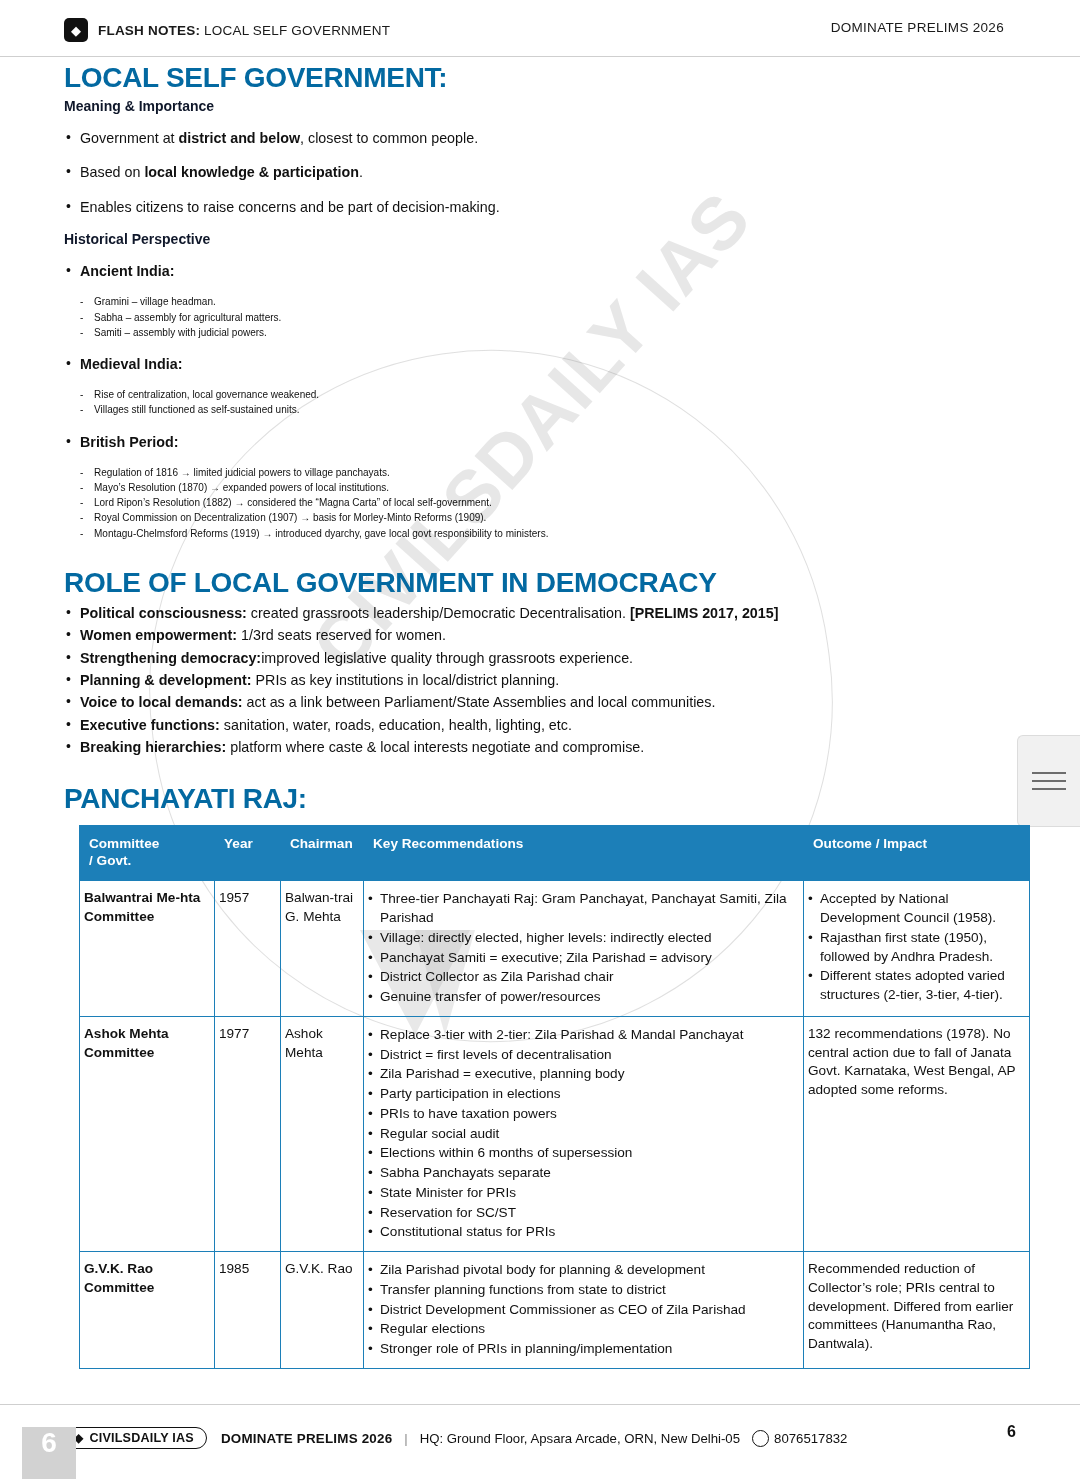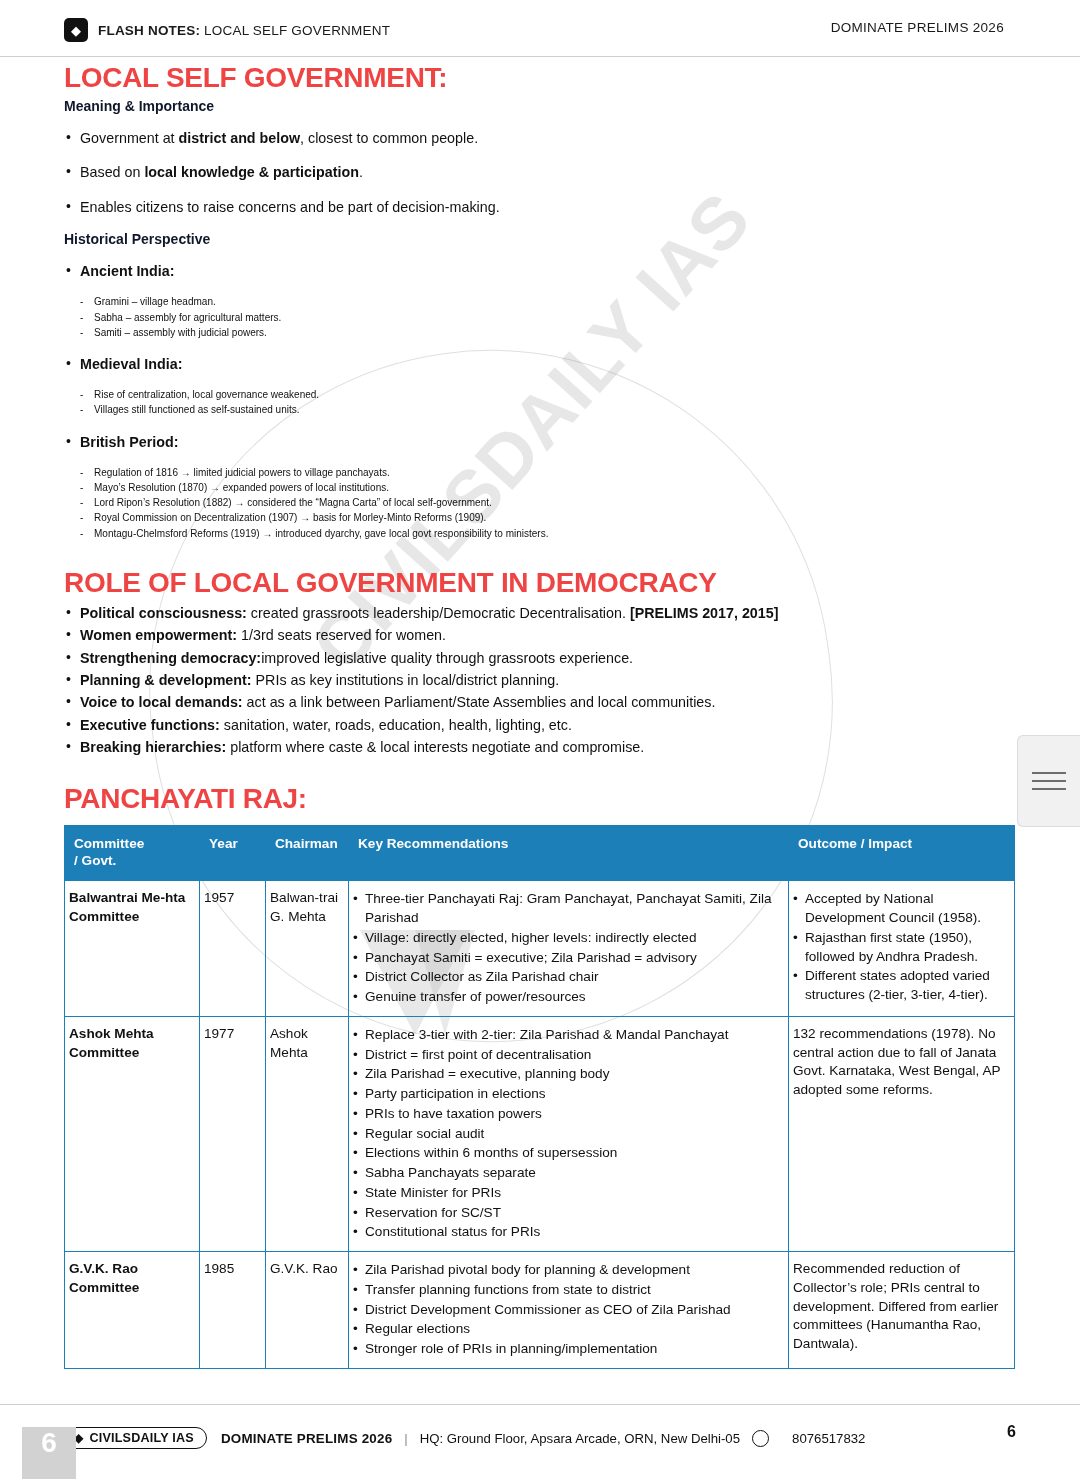--- a/index.html
+++ b/index.html
@@ -31,21 +31,21 @@
     color:#fff; font-size:13px; line-height:1;
   }
   .hdr-bold { font-weight:bold; }
   .header-right {
     position:absolute; right:76px; top:20px;
     font-size:13.5px; color:#1a1a1a; letter-spacing:0.3px;
   }
   
   .content { position:absolute; left:64px; top:62px; width:950px; }
   h1.sect {
-    color:#ef4444; font-size:28px; font-weight:bold; letter-spacing:-0.3px;
+    color:#0369a1; font-size:28px; font-weight:bold; letter-spacing:-0.3px;
     margin:0 0 4px 0; line-height:1.15;
   }
   h1.sect.mt { margin-top:26px; }
   .sub-head { font-size:14px; font-weight:bold; color:#0f172a; margin:4px 0 2px 0; }
   ul { margin:0; padding:0; list-style:none; }
   li.b1 {
     position:relative; padding-left:16px; font-size:14.3px; color:#111;
     line-height:1.42; margin:14px 0;
   }
   li.b1:before {
@@ -57,20 +57,21 @@
   }
   li.b2:before {
     content:"-"; position:absolute; left:16px; top:0;
   }
   b { font-weight:bold; }
   .role li.b1 { margin:2px 0; }
   
   table.pr {
     border-collapse:collapse; width:950px; margin-top:10px;
     table-layout:fixed;
+    margin-left:15px;
   }
   table.pr th {
     background:#1c7fb8; color:#fff; font-size:13.6px; font-weight:bold;
     text-align:left; vertical-align:top;
     padding:10px 9px; border:1px solid #1c7fb8; line-height:1.25;
   }
   table.pr td {
     border:1px solid #1c7fb8; vertical-align:top;
     padding:8px 4px; font-size:13.6px; color:#111; line-height:1.38;
   }
@@ -136,21 +137,21 @@
   }
   .fpill {
     display:flex; align-items:center; gap:6px;
     border:1px solid #111; border-radius:14px; padding:3px 12px 3px 9px;
     font-weight:bold; font-size:12.6px; letter-spacing:0.2px;
   }
   .fpill .tri { font-size:12px; }
   .fdom { font-weight:bold; margin-left:14px; letter-spacing:0.2px; font-size:13.4px; }
   .fsep { margin:0 12px; color:#8d8d8d; }
   .faddr { font-size:13.2px; }
-  .fwa { display:flex; align-items:center; gap:23px; margin-left:12px; font-size:13.2px; }
+  .fwa { display:flex; align-items:center; gap:5px; margin-left:12px; font-size:13.2px; }
   .wa-ic {
     width:15px; height:15px; border:1.4px solid #111; border-radius:50%;
     display:inline-block;
   }
   .fpage {
     position:absolute; right:64px; top:18px; font-size:16px; font-weight:bold; color:#111;
   }
   .corner {
     position:absolute; left:22px; bottom:0; width:54px; height:52px;
     background:#d2d2d2;
@@ -269,21 +270,21 @@
             </ul>
           </td>
         </tr>
         <tr>
           <td class="cname">Ashok Mehta Committee</td>
           <td>1977</td>
           <td>Ashok Mehta</td>
           <td>
             <ul>
               <li>Replace 3-tier with 2-tier: Zila Parishad &amp; Mandal Panchayat</li>
-              <li>District = first point of decentralisation</li>
+              <li>District = first levels of decentralisation</li>
               <li>Zila Parishad = executive, planning body</li>
               <li>Party participation in elections</li>
               <li>PRIs to have taxation powers</li>
               <li>Regular social audit</li>
               <li>Elections within 6 months of supersession</li>
               <li>Sabha Panchayats separate</li>
               <li>State Minister for PRIs</li>
               <li>Reservation for SC/ST</li>
               <li>Constitutional status for PRIs</li>
             </ul>

